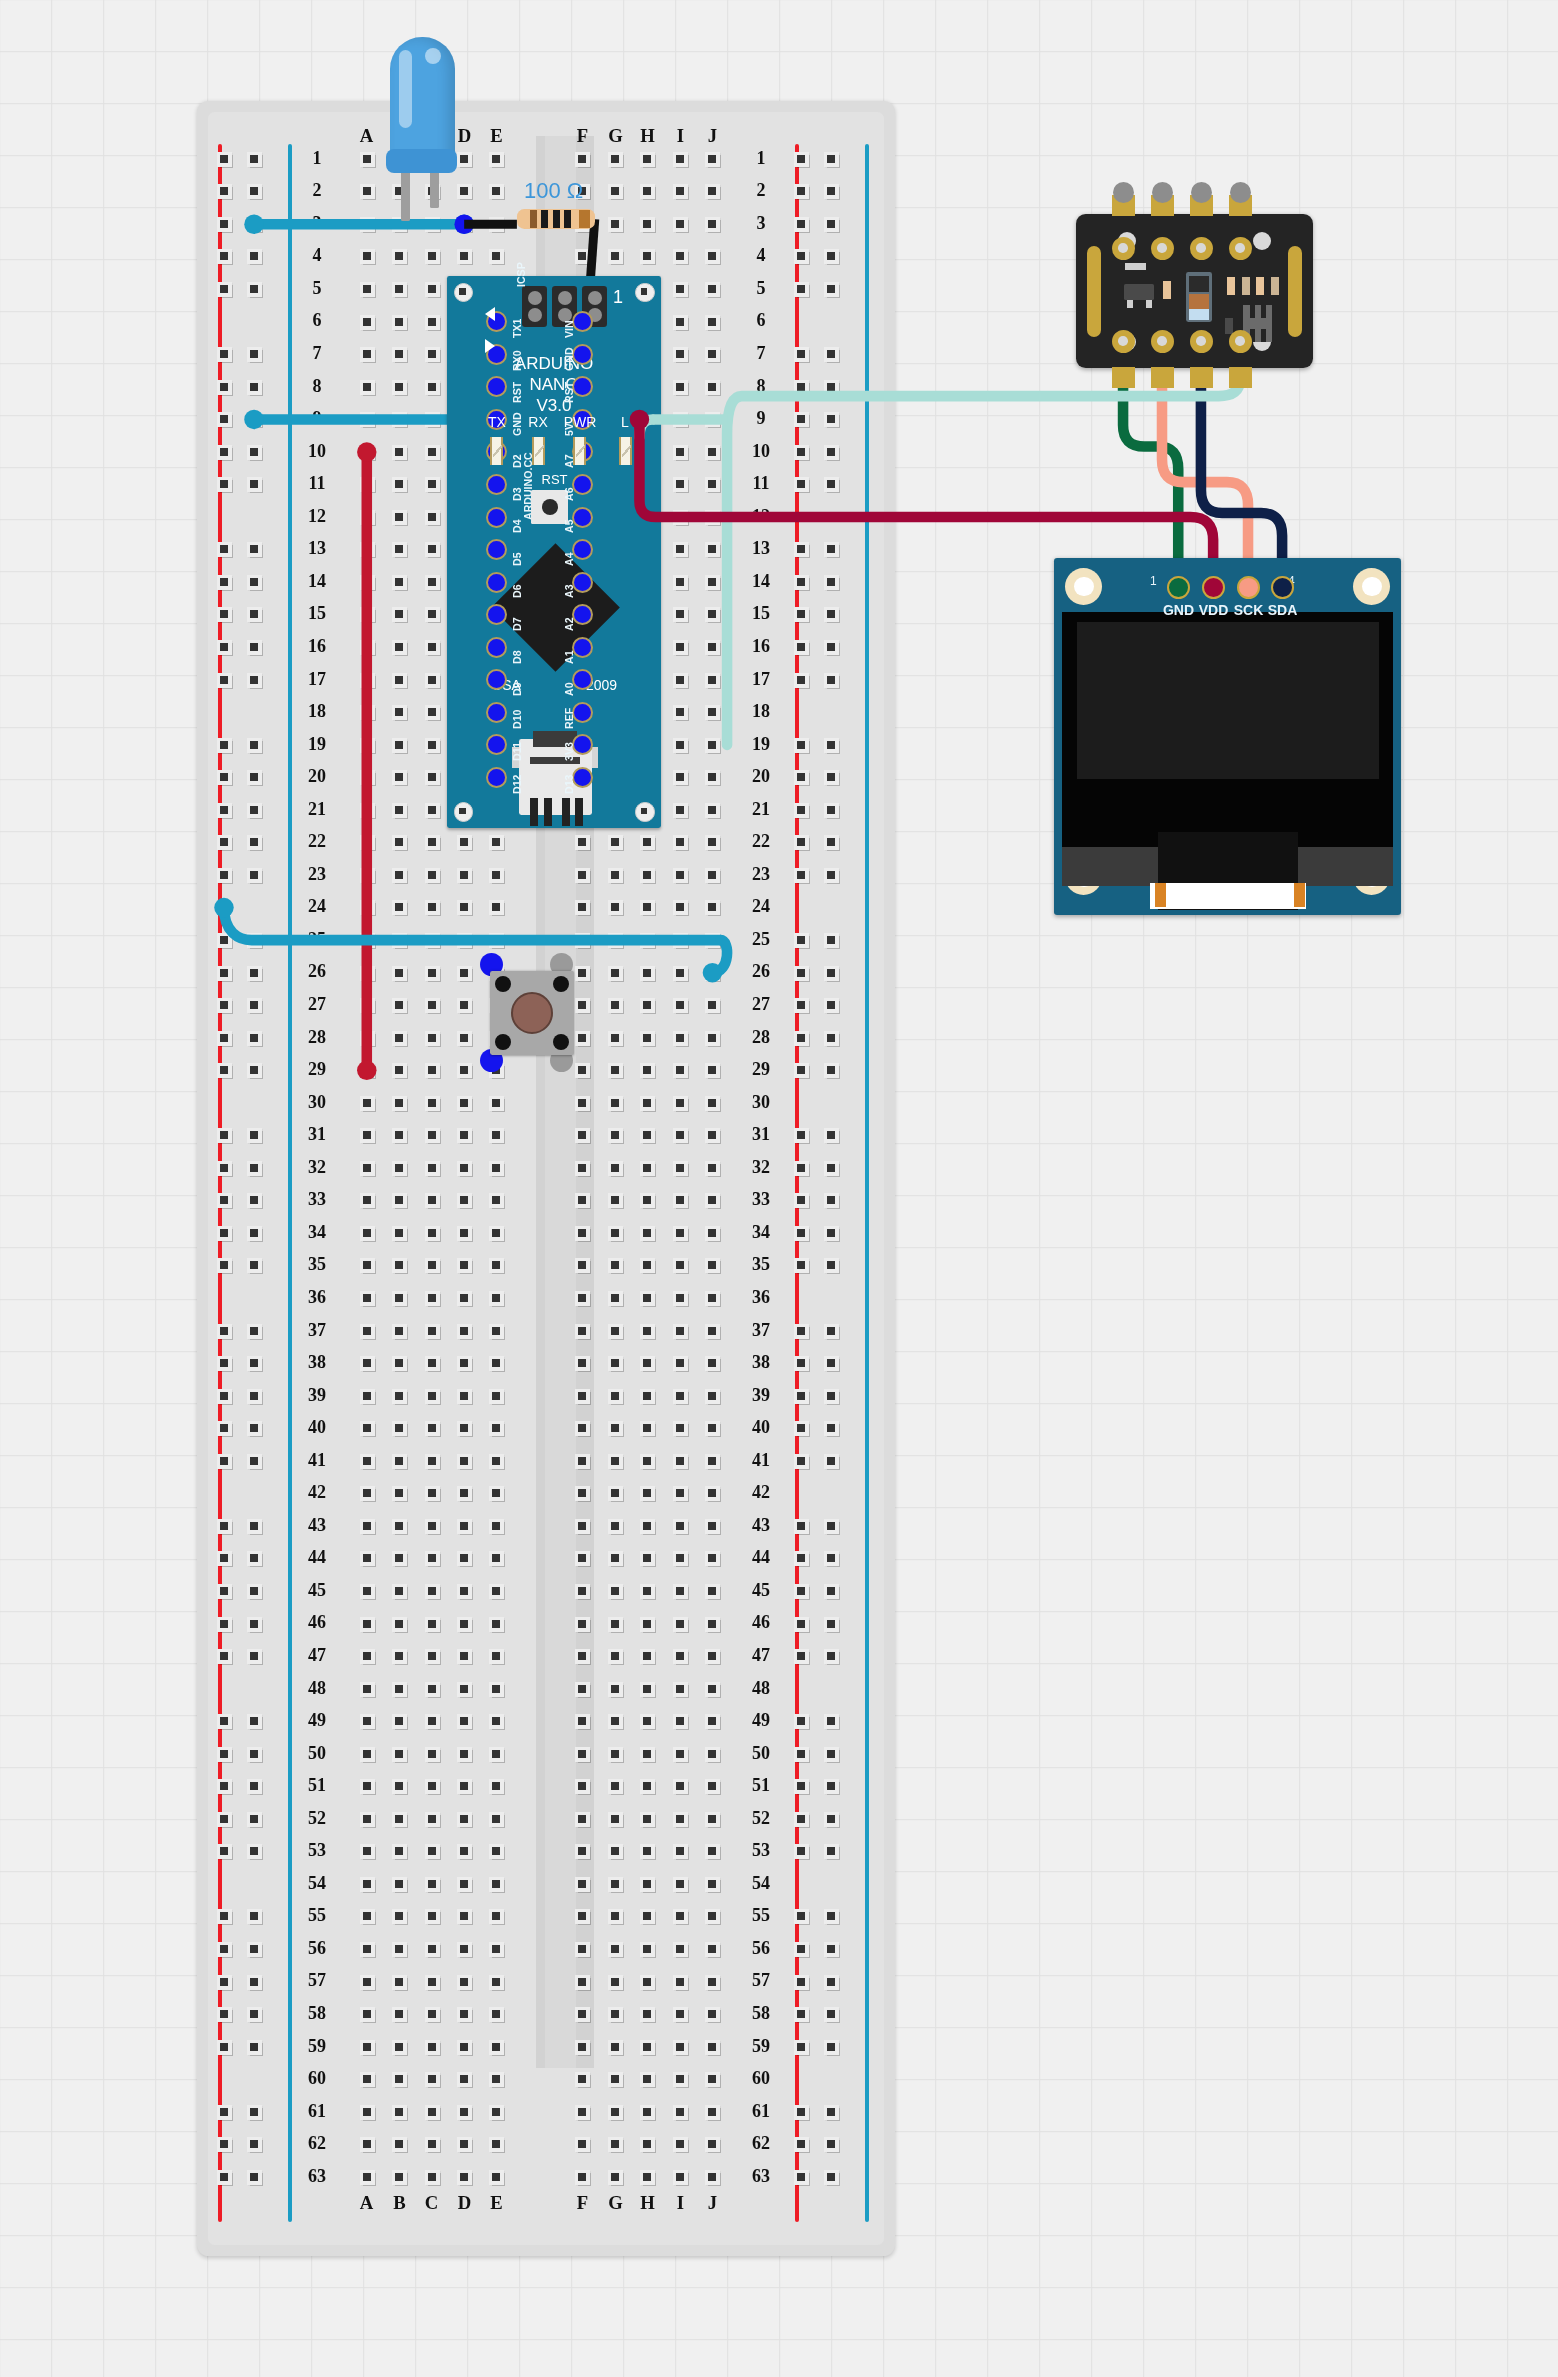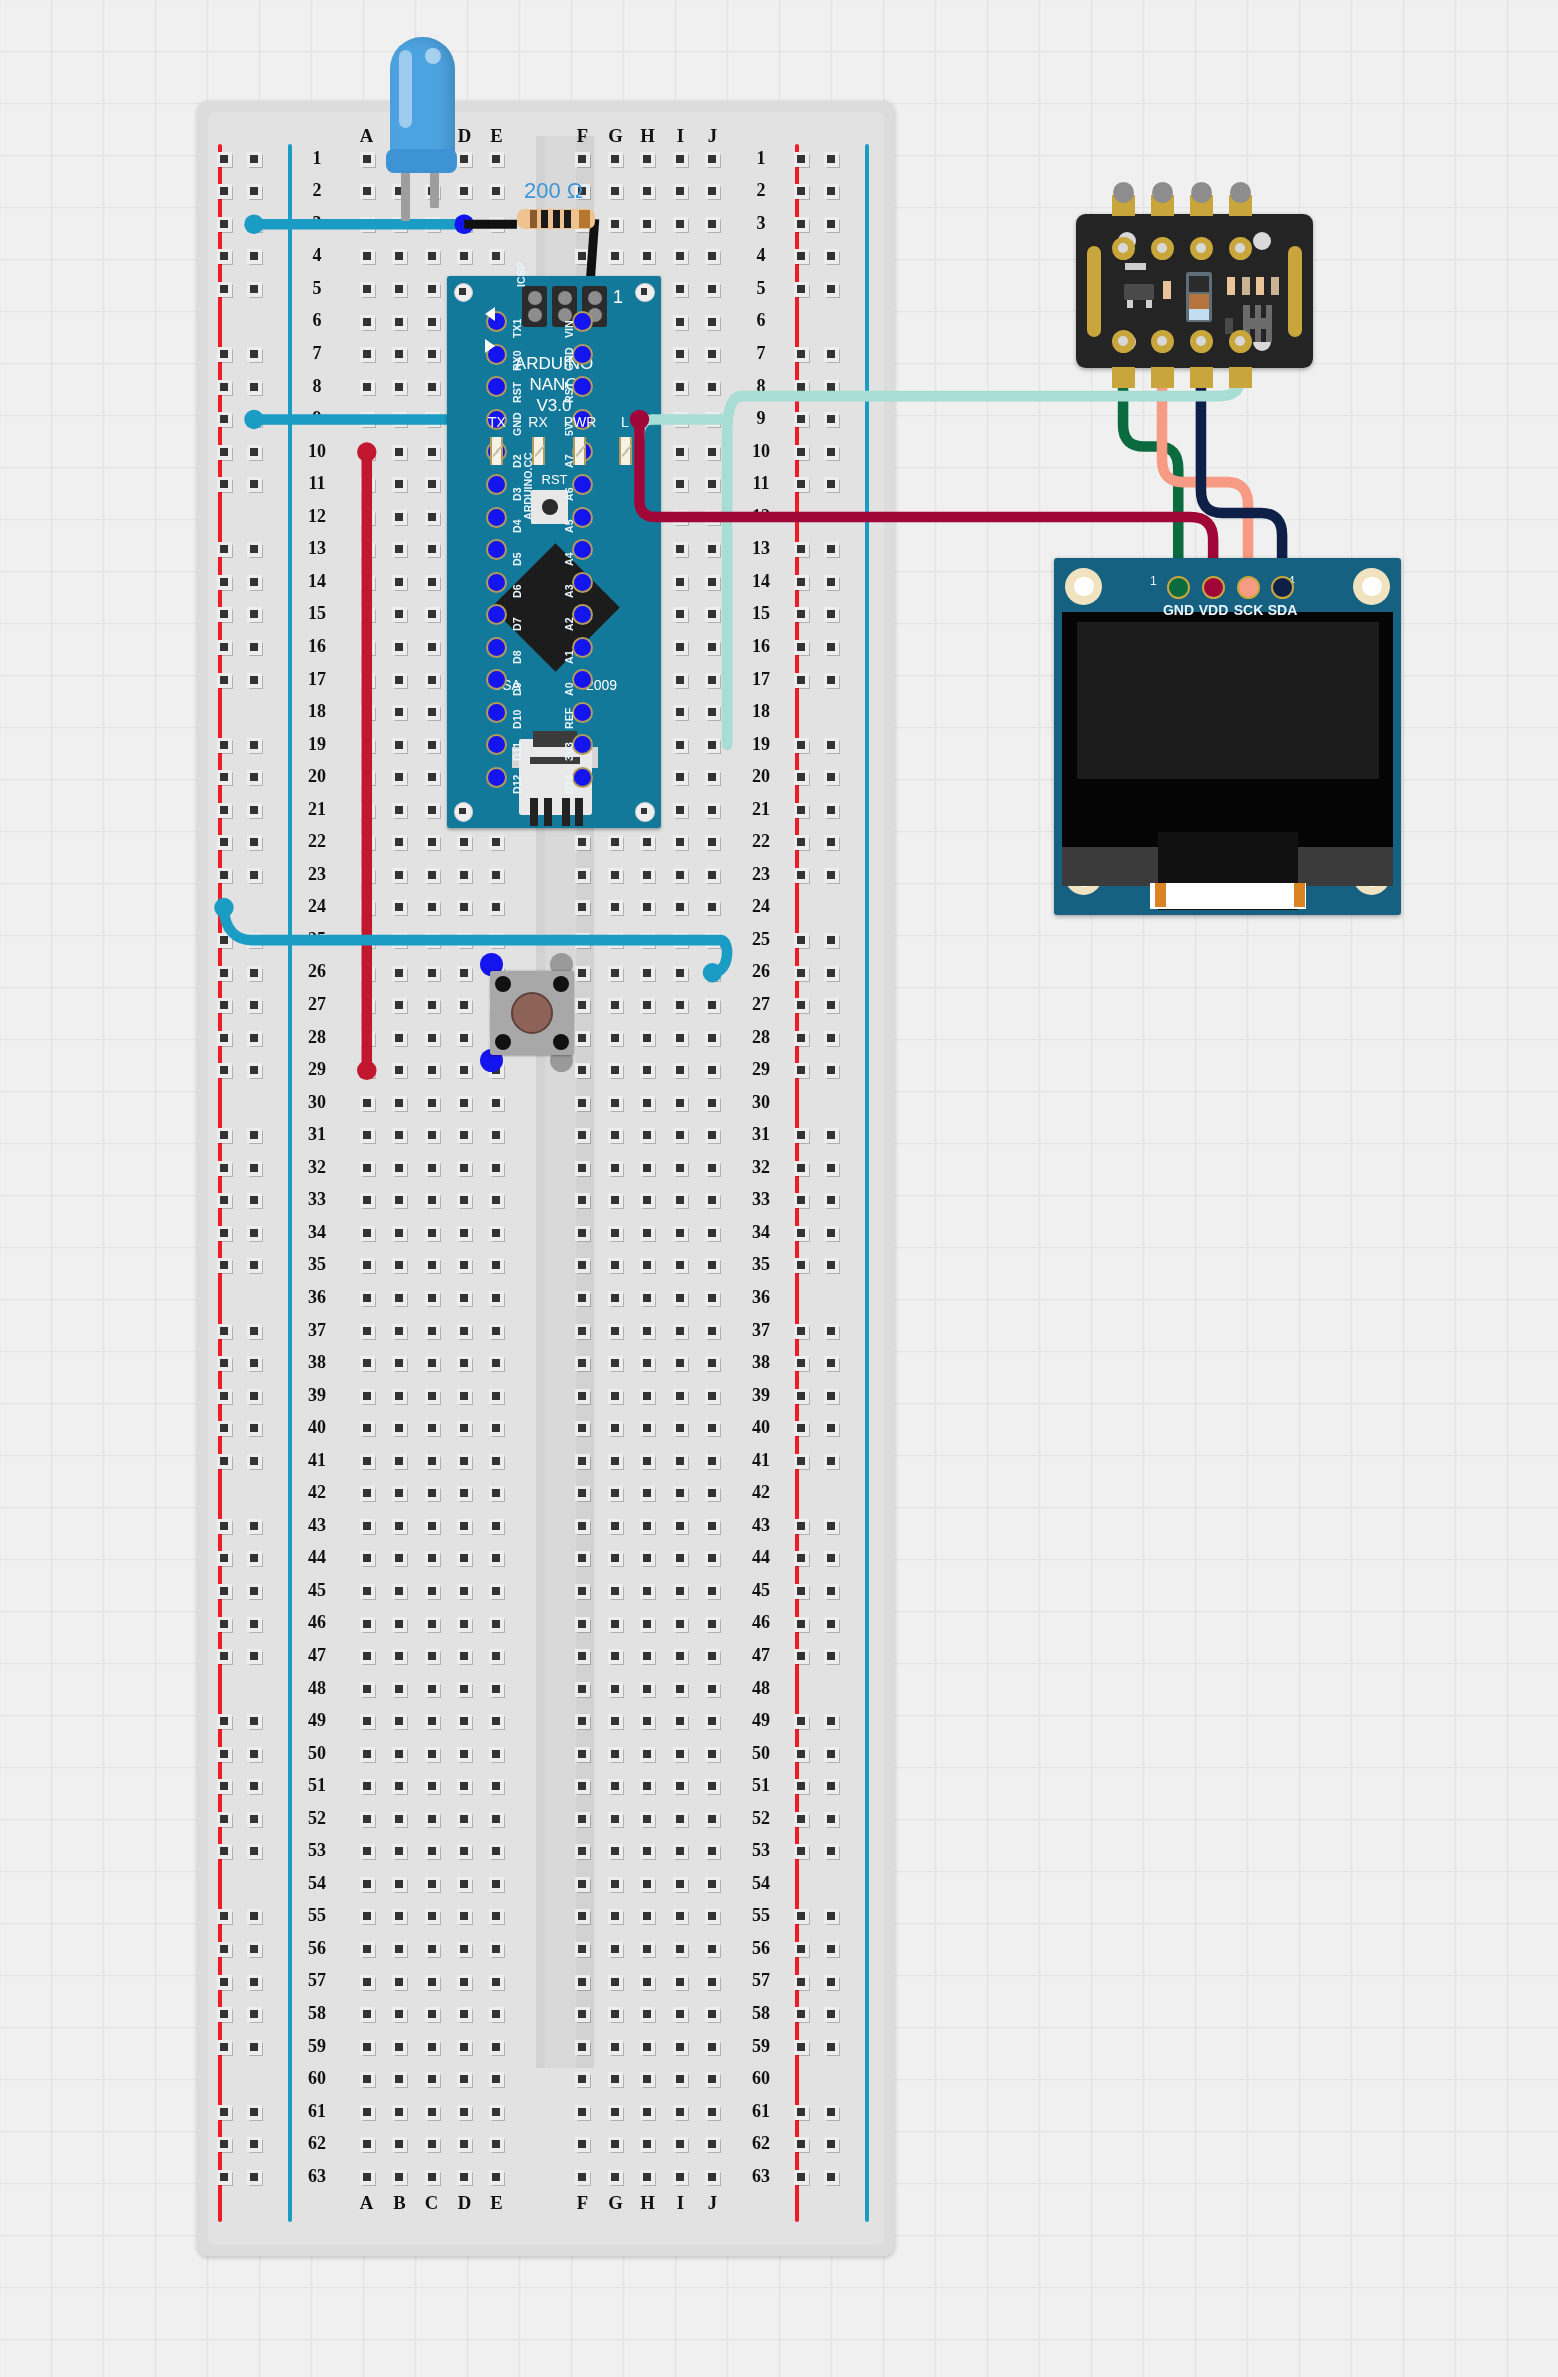--- a/index.html
+++ b/index.html
@@ -1369,21 +1369,21 @@
 
 <div id="resistor">
   <div class="res-body">
       <div class="res-band" style="left: 13px; background: rgb(138, 90, 43);"></div>
       <div class="res-band" style="left: 24px; background: rgb(26, 26, 26);"></div>
       <div class="res-band" style="left: 36px; background: rgb(26, 26, 26);"></div>
       <div class="res-band" style="left: 47px; background: rgb(26, 26, 26);"></div>
       <div class="res-band" style="left: 62px; background: rgb(181, 118, 46); width: 10.6px;"></div>
     </div>
 </div>
-<div class="res-label">200 Ω</div>
+<div class="res-label">100 Ω</div>
 
 <svg class="layer" id="wires-front" viewBox="0 0 1920 2929" width="1558" height="2377">
     <path d="M 276 1118.3000000000002 C 276 1148.4 294 1158.4 310 1158.4 H 888" stroke="#1b9cc4" stroke-width="13" fill="none" stroke-linecap="round" stroke-linejoin="round"></path>
     <path d="M 888 1158.4 C 900 1158.4 900 1198.5 878 1198.5" stroke="#1b9cc4" stroke-width="13" fill="none" stroke-linecap="round" stroke-linejoin="round"></path>
     <circle cx="276" cy="1118.3000000000002" r="12" fill="#1b9cc4" interactable="true"></circle>
     <circle cx="878" cy="1198.5" r="12" fill="#1b9cc4" interactable="true"></circle>
     <path d="M 1384 446 V 524 Q 1384 550 1410 550 H 1428 Q 1452 550 1452 578 V 724" stroke="#0a6b3f" stroke-width="13" fill="none" stroke-linecap="round" stroke-linejoin="round"></path>
     <circle cx="1384" cy="448" r="12" fill="#0a6b3f" interactable="true"></circle>
     <path d="M 1432 446 V 566 Q 1432 594 1458 594 H 1512 Q 1538 594 1538 622 V 724" stroke="#f79b84" stroke-width="13" fill="none" stroke-linecap="round" stroke-linejoin="round"></path>
     <circle cx="1432" cy="448" r="12" fill="#f79b84" interactable="true"></circle>

